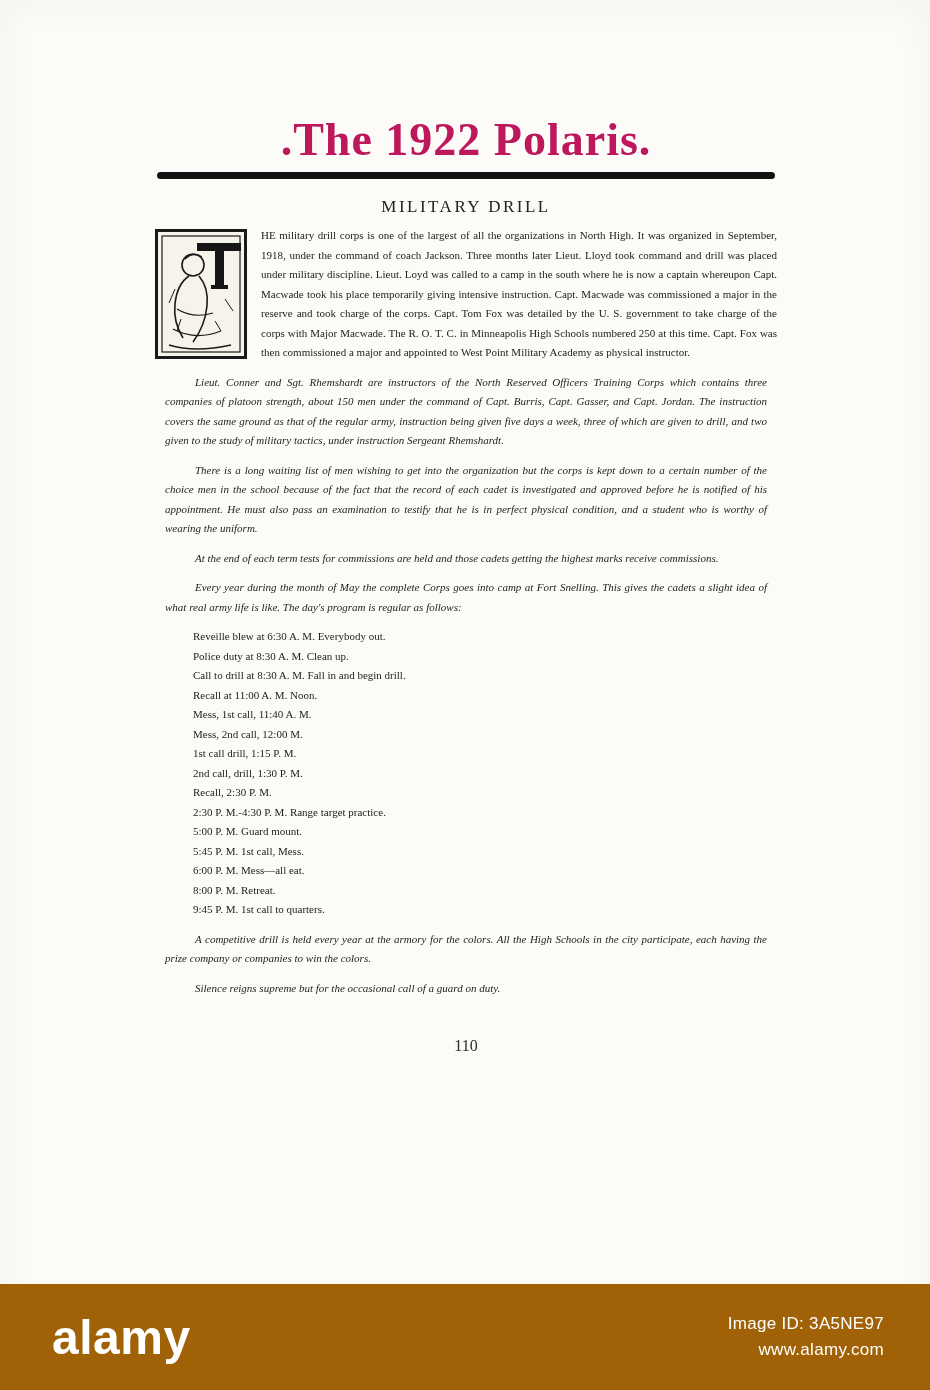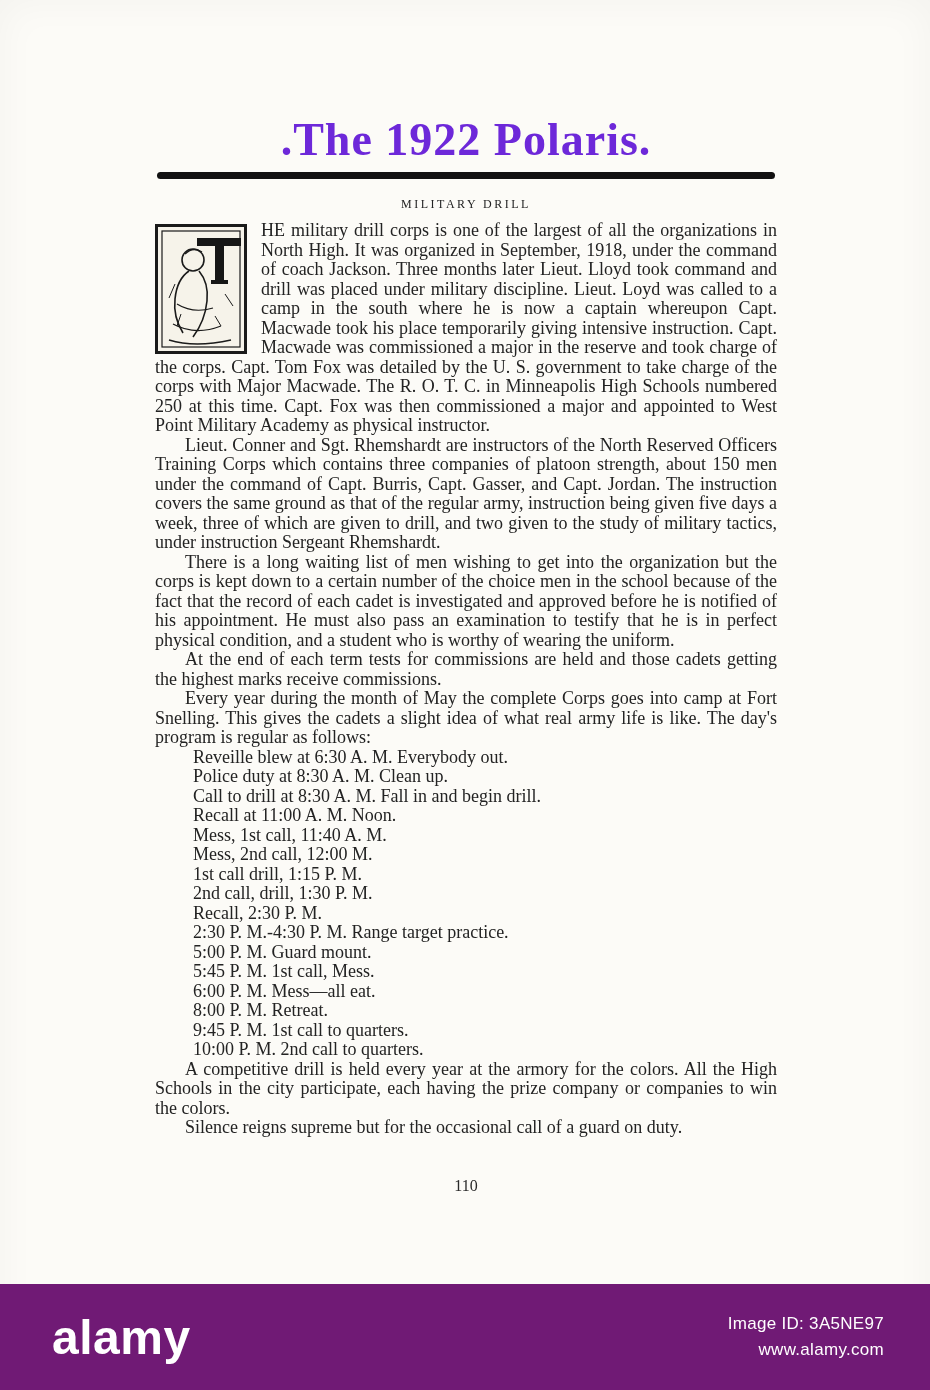--- a/index.html
+++ b/index.html
@@ -19,64 +19,64 @@
   .content {
     position:absolute;
     left:155px; top:116px;
     width:622px;
   }
   .title {
     text-align:center;
     font-size:46px;
     font-weight:bold;
     letter-spacing:1px;
-    color:#6d28d9;
+    color:#be185d;
     line-height:1.05;
   }
   .title-rule {
     height:7px;
     background:#111;
     margin:8px 2px 0 2px;
     border-radius:4px;
   }
   .section-heading {
     text-align:center;
-    font-size:12px;
+    font-size:17px;
     letter-spacing:2.5px;
     margin-top:18px;
     margin-bottom:9px;
     color:#222;
   }
   .body-text {
-    font-size:18px;
+    font-size:11px;
     line-height:19.5px;
     text-align:justify;
     color:#232323;
   }
   .dropcap-box {
     float:left;
     width:92px; height:130px;
     margin:3px 14px 3px 0;
   }
   .dropcap-box svg { display:block; width:92px; height:130px; }
-  .para { text-indent:30px; margin:0; }
+  .para { text-indent:30px; margin:10px;font-style:italic; }
   .para-first { margin:0; }
   .schedule { margin-left:38px; text-align:left; }
   .schedule-line { white-space:nowrap; }
   .page-number {
     text-align:center;
     margin-top:39px;
     font-size:16px;
     color:#2a2a2a;
   }
   .alamy-bar {
     position:absolute;
     left:0; right:0; bottom:0;
     height:106px;
-    background:#701a75;
+    background:#a16207;
     color:#fff;
     display:flex;
     align-items:center;
     justify-content:space-between;
     padding:0 46px 0 52px;
     box-sizing:border-box;
     font-family:"Liberation Sans", sans-serif;
   }
   .alamy-logo {
     font-size:48px;
@@ -140,21 +140,20 @@
         <div class="schedule-line">Mess, 2nd call, 12:00 M.</div>
         <div class="schedule-line">1st call drill, 1:15 P. M.</div>
         <div class="schedule-line">2nd call, drill, 1:30 P. M.</div>
         <div class="schedule-line">Recall, 2:30 P. M.</div>
         <div class="schedule-line">2:30 P. M.-4:30 P. M.  Range target practice.</div>
         <div class="schedule-line">5:00 P. M.  Guard mount.</div>
         <div class="schedule-line">5:45 P. M.  1st call, Mess.</div>
         <div class="schedule-line">6:00 P. M.  Mess—all eat.</div>
         <div class="schedule-line">8:00 P. M.  Retreat.</div>
         <div class="schedule-line">9:45 P. M.  1st call to quarters.</div>
-        <div class="schedule-line">10:00 P. M. 2nd call to quarters.</div>
       </div>
 
       <p class="para">A competitive drill is held every year at the armory for the colors.  All the High Schools in the city participate, each having the prize company or companies to win the colors.</p>
       <p class="para">Silence reigns supreme but for the occasional call of a guard on duty.</p>
     </div>
 
     <div class="page-number">110</div>
   </div>
 
   <div class="alamy-bar">

